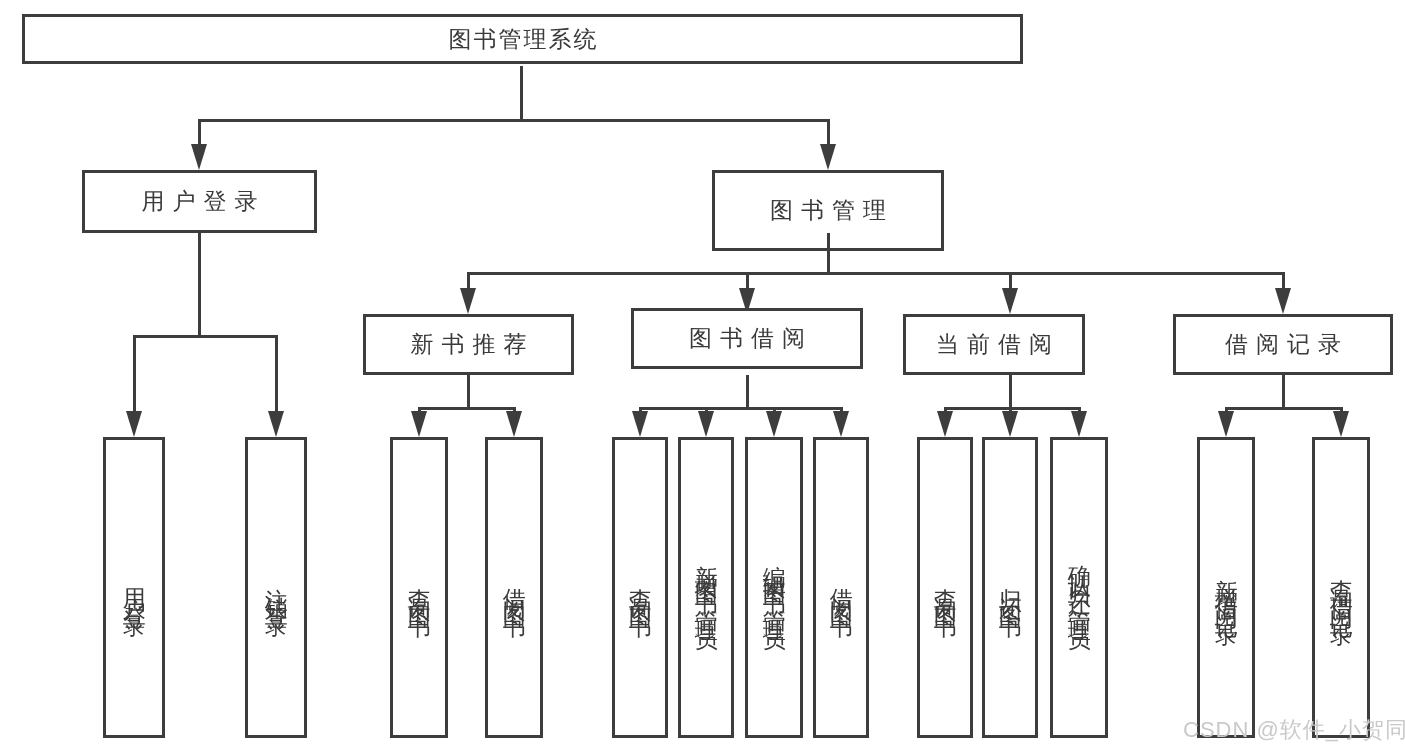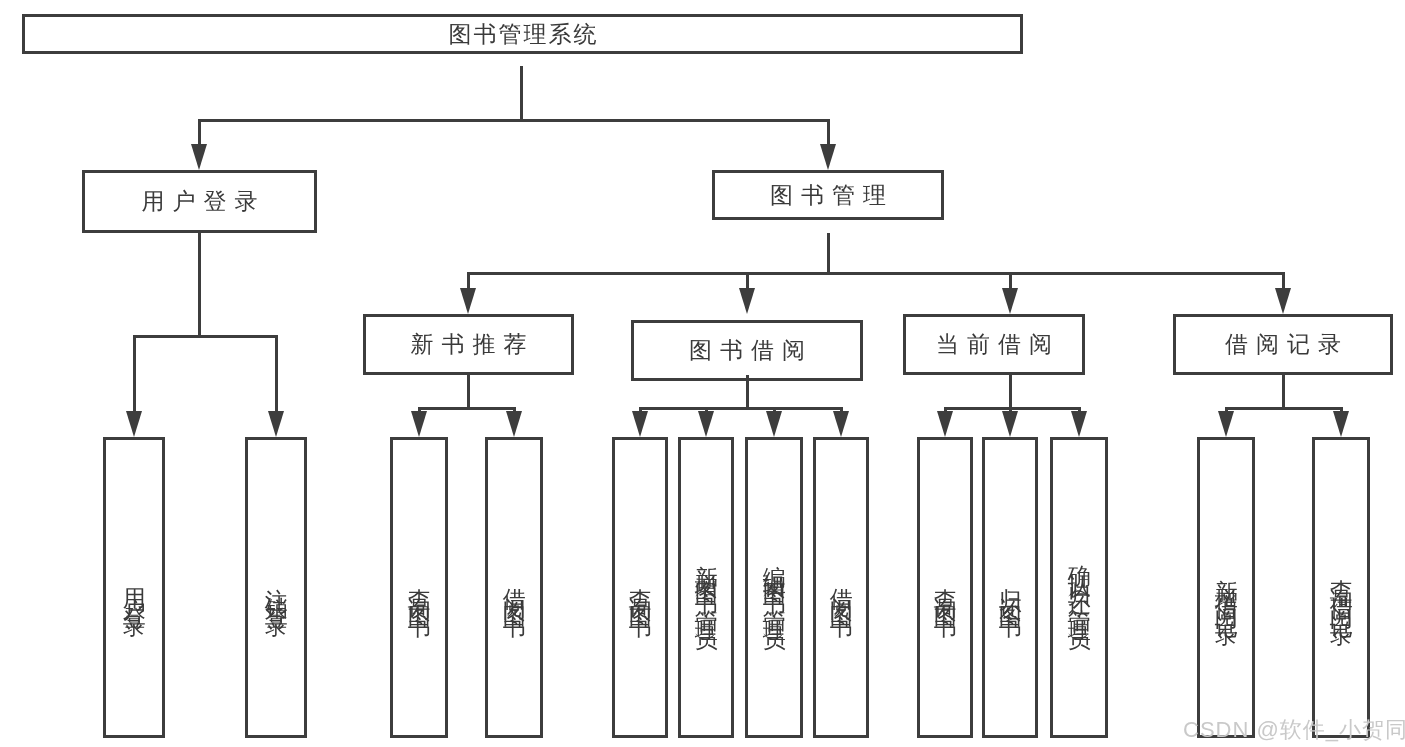--- a/index.html
+++ b/index.html
@@ -35,35 +35,35 @@
   .watermark{
     position:absolute;font-size:22px;color:var(--wm);white-space:nowrap;
     z-index:5;pointer-events:none;letter-spacing:1px;
   }
 </style>
 </head>
 <body>
 
 <div id="canvas">
 
-  <div class="box hbox root" style="left:22px;top:14px;width:1001px;height:40px">
+  <div class="box hbox root" style="left:22px;top:14px;width:1001px;height:50px">
     <span>图书管理系统</span>
   </div>
 
   <div class="vl" style="left:520px;top:66px;height:53px"></div>
   <div class="hl" style="left:198px;top:119px;width:632px"></div>
   <div class="vl" style="left:198px;top:119px;height:28px"></div>
   <div class="tri" style="left:191px;top:144px"></div>
   <div class="vl" style="left:827px;top:119px;height:28px"></div>
   <div class="tri" style="left:820px;top:144px"></div>
 
   <div class="box hbox" style="left:82px;top:170px;width:235px;height:63px">
     <span>用户登录</span>
   </div>
-  <div class="box hbox" style="left:712px;top:170px;width:232px;height:50px">
+  <div class="box hbox" style="left:712px;top:170px;width:232px;height:81px">
     <span>图书管理</span>
   </div>
 
   <div class="vl" style="left:198px;top:233px;height:102px"></div>
   <div class="hl" style="left:133px;top:335px;width:145px"></div>
   <div class="vl" style="left:133px;top:335px;height:80px"></div>
   <div class="tri" style="left:126px;top:411px"></div>
   <div class="vl" style="left:275px;top:335px;height:80px"></div>
   <div class="tri" style="left:268px;top:411px"></div>
 
@@ -74,21 +74,21 @@
   <div class="vl" style="left:746px;top:272px;height:20px"></div>
   <div class="tri" style="left:739px;top:288px"></div>
   <div class="vl" style="left:1009px;top:272px;height:20px"></div>
   <div class="tri" style="left:1002px;top:288px"></div>
   <div class="vl" style="left:1282px;top:272px;height:20px"></div>
   <div class="tri" style="left:1275px;top:288px"></div>
 
   <div class="box hbox" style="left:363px;top:314px;width:211px;height:61px">
     <span>新书推荐</span>
   </div>
-  <div class="box hbox" style="left:631px;top:320px;width:232px;height:61px">
+  <div class="box hbox" style="left:631px;top:308px;width:232px;height:61px">
     <span>图书借阅</span>
   </div>
   <div class="box hbox" style="left:903px;top:314px;width:182px;height:61px">
     <span>当前借阅</span>
   </div>
   <div class="box hbox" style="left:1173px;top:314px;width:220px;height:61px">
     <span>借阅记录</span>
   </div>
 
   <div class="vl" style="left:467px;top:375px;height:32px"></div>

